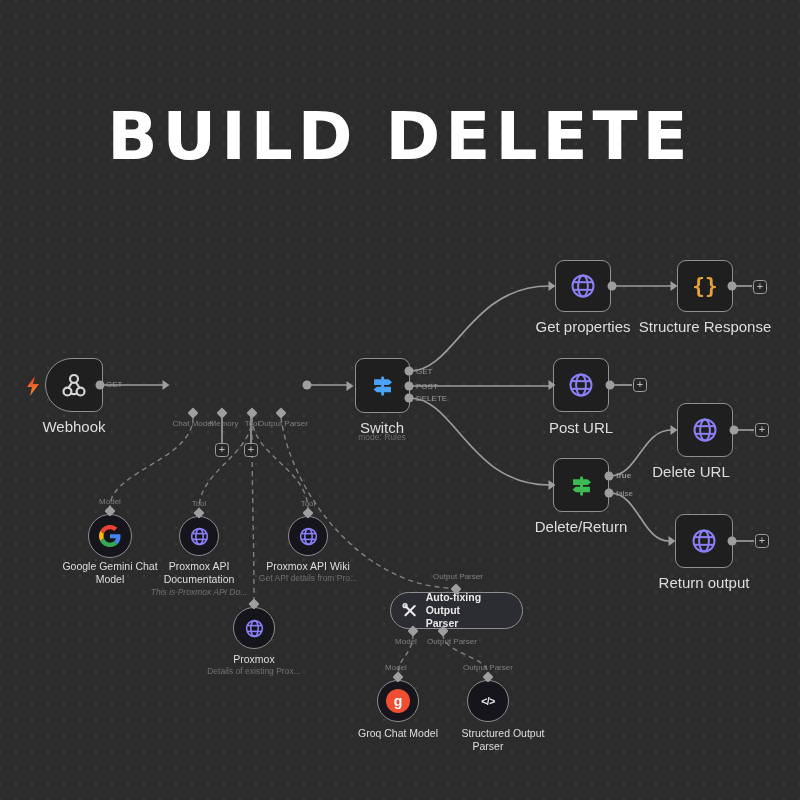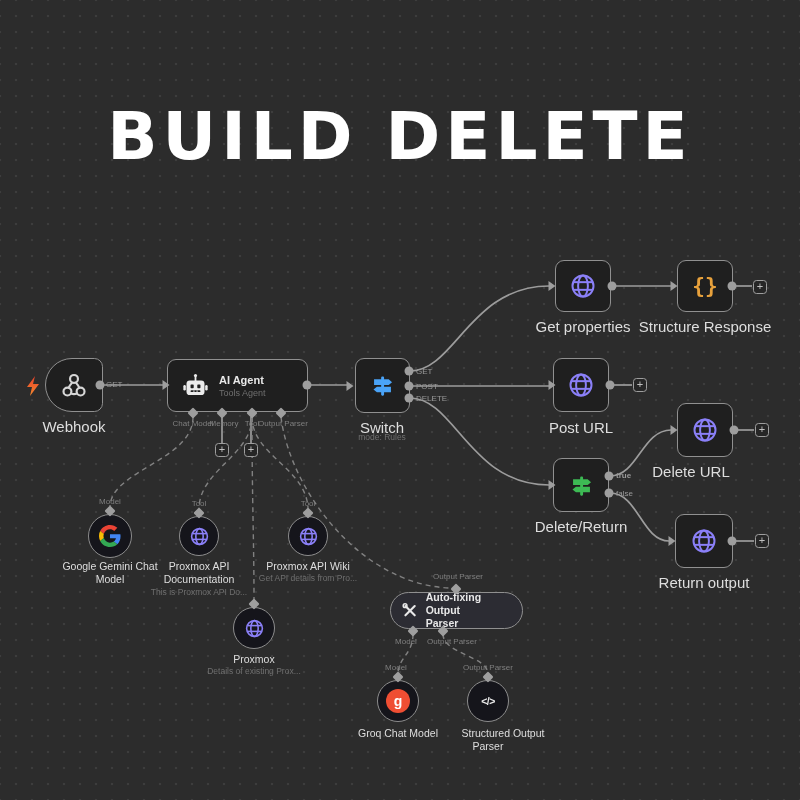--- a/index.html
+++ b/index.html
@@ -104,38 +104,20 @@
       <circle cx="23" cy="23" r="4.2"></circle>
       <path d="M14,13.5 Q11,17 10.3,19"></path>
       <path d="M18,13.5 Q21,17 21.7,19"></path>
       <path d="M13,25 Q16,26.5 19,25"></path>
     </svg>
   </div>
   <div class="outdot" style="left:100px;top:385px;"></div>
   <div class="edge-label" style="left:106px;top:380px;">GET</div>
   <div class="node-label" style="left:74px;top:418px;">Webhook</div>
 
-  <div class="sq-node" style="left:167px;top:359px;width:141px;height:53px;justify-content:flex-start;padding-left:14px;gap:10px;">
-    <svg width="27" height="27" viewBox="0 0 24 24">
-      <line x1="12" y1="4" x2="12" y2="8" stroke="#ececec" stroke-width="1.6"></line>
-      <circle cx="12" cy="3.2" r="1.4" fill="#ececec"></circle>
-      <rect x="1.2" y="11.5" width="2.2" height="5" rx="1.1" fill="#ececec"></rect>
-      <rect x="20.6" y="11.5" width="2.2" height="5" rx="1.1" fill="#ececec"></rect>
-      <rect x="4" y="7.5" width="16" height="13" rx="3" fill="#ececec"></rect>
-      <rect x="7.6" y="11" width="2.8" height="3.4" rx="0.6" fill="#1f1f1f"></rect>
-      <rect x="13.6" y="11" width="2.8" height="3.4" rx="0.6" fill="#1f1f1f"></rect>
-      <rect x="7.6" y="16.3" width="8.8" height="1.5" rx="0.75" fill="#1f1f1f"></rect>
-      <line x1="10.6" y1="16.3" x2="10.6" y2="17.8" stroke="#ececec" stroke-width="0.8"></line>
-      <line x1="13.4" y1="16.3" x2="13.4" y2="17.8" stroke="#ececec" stroke-width="0.8"></line>
-    </svg>
-    <div>
-      <div class="agent-title">AI Agent</div>
-      <div class="agent-sub">Tools Agent</div>
-    </div>
-  </div>
   <div class="inarrow" style="left:166px;top:385px;"></div>
   <div class="outdot" style="left:307px;top:385px;"></div>
   <div class="diamond" style="left:193px;top:413px;"></div>
   <div class="diamond" style="left:222px;top:413px;"></div>
   <div class="diamond" style="left:252px;top:413px;"></div>
   <div class="diamond" style="left:281px;top:413px;"></div>
   <div class="port-label" style="left:193px;top:419px;">Chat Model</div>
   <div class="port-label" style="left:224px;top:419px;">Memory</div>
   <div class="port-label" style="left:252px;top:419px;">Tool</div>
   <div class="port-label" style="left:283px;top:419px;">Output Parser</div>
@@ -250,21 +232,21 @@
       <circle cx="12" cy="12" r="9"></circle>
         <ellipse cx="12" cy="12" rx="4.2" ry="9"></ellipse>
       <line x1="3.8" y1="8.7" x2="20.2" y2="8.7"></line>
         <line x1="3.8" y1="15.3" x2="20.2" y2="15.3"></line>
     </svg>
   </div>
   <div class="diamond" style="left:199px;top:513px;"></div>
   <div class="port-label" style="left:199px;top:499px;">Tool</div>
   <div class="node-label" style="left:199px;top:560px;font-size:10.5px;">Proxmox API</div>
   <div class="node-label" style="left:199px;top:573px;font-size:10.5px;">Documentation</div>
-  <div class="node-sub" style="left:199px;top:587px;">This is Proxmox API Do...</div>
+  <div class="node-sub" style="left:199px;top:587px;font-style:italic;">This is Proxmox API Do...</div>
 
   <div class="circle-node" style="left:288px;top:516px;width:40px;height:40px;">
     <svg width="21" height="21" viewBox="0 0 24 24" fill="none" stroke="#8b80f8" stroke-width="1.8">
       <circle cx="12" cy="12" r="9"></circle>
         <ellipse cx="12" cy="12" rx="4.2" ry="9"></ellipse>
       <line x1="3.8" y1="8.7" x2="20.2" y2="8.7"></line>
         <line x1="3.8" y1="15.3" x2="20.2" y2="15.3"></line>
     </svg>
   </div>
   <div class="diamond" style="left:308px;top:513px;"></div>

